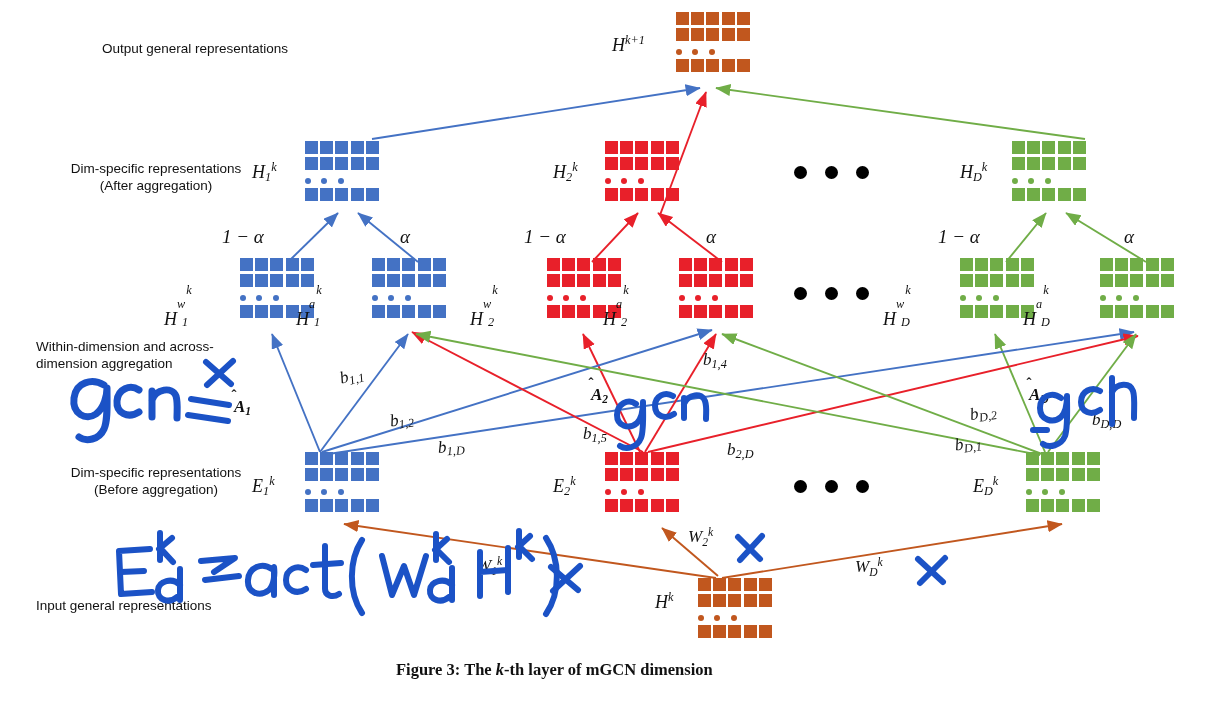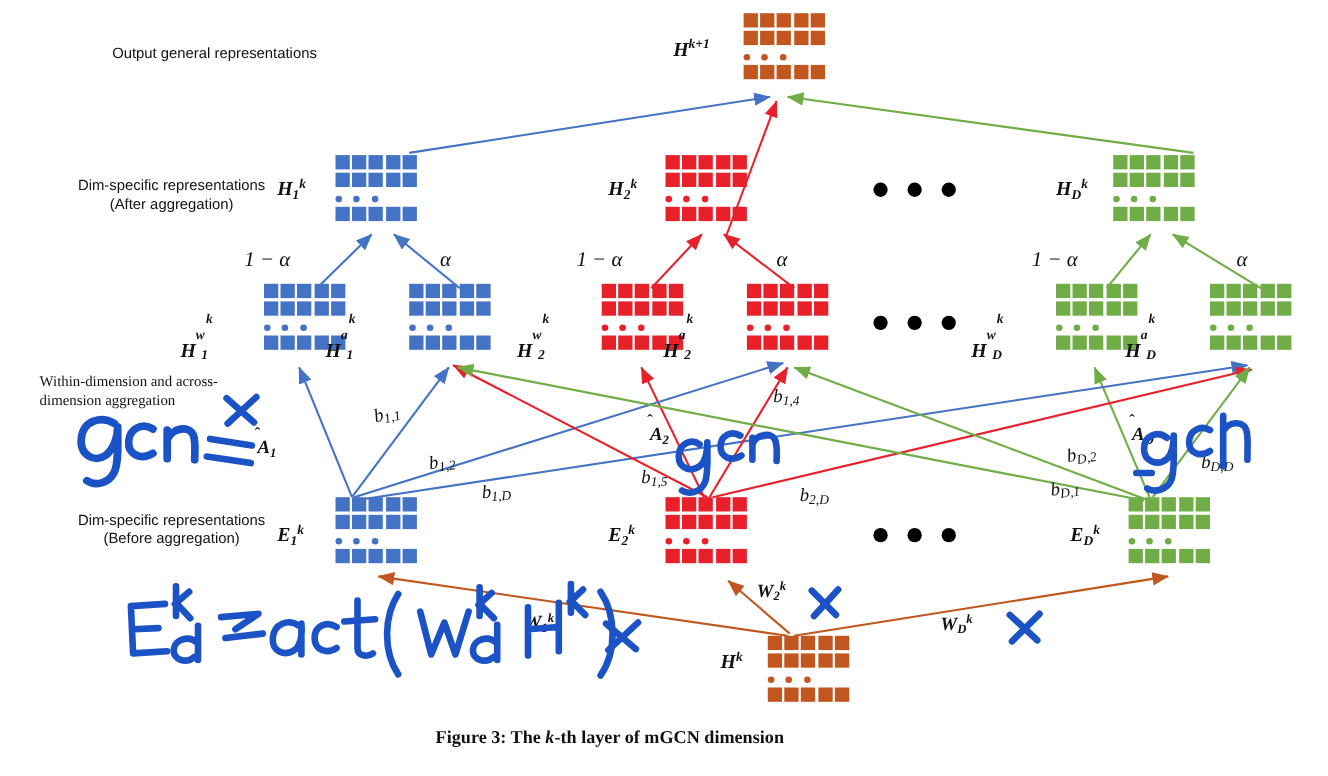--- a/index.html
+++ b/index.html
@@ -19,21 +19,21 @@
   
   .mat{position:absolute;z-index:2;}
   .mrow{display:flex;}
   .cell{width:13px;height:13px;margin:0 2.2px 3.4px 0;}
   .dotrow{display:flex;height:14px;align-items:center;}
   .dot{width:6px;height:6px;border-radius:50%;margin:0 2.2px 0 0;}
   .dsp{width:6px;height:6px;margin:0 2.2px 0 0;}
 
   
   .mlab{position:absolute;z-index:4;font-family:"Liberation Serif",serif;
-        font-style:italic;font-weight:bold;color:#111;white-space:nowrap;}
+        font-style:italic;font-weight:normal;color:#111;white-space:nowrap;}
   .mlab .sub{font-size:.68em;vertical-align:-.28em;font-style:italic;}
   .mlab .sup{font-size:.68em;vertical-align:.55em;font-style:italic;}
   .mlab .supn{font-size:.68em;vertical-align:.55em;font-style:italic;}
 
   .glab{position:absolute;z-index:4;font-family:"Liberation Serif",serif;
         font-style:italic;font-weight:normal;color:#111;white-space:nowrap;}
   .glab .sub{font-size:.72em;vertical-align:-.25em;}
 
   .ahat{position:absolute;z-index:4;font-family:"Liberation Serif",serif;
         font-weight:bold;font-style:italic;color:#111;white-space:nowrap;}
@@ -183,24 +183,25 @@
         <path d="M762,536 L740,560"></path>
         <path d="M918,559 L943,582"></path>
         <path d="M945,558 L920,583"></path>
       </g>
     </g>
   </svg>
 
   <div class="row-label" style="left:65px;top:40px;width:260px;text-align:center;">Output general representations</div>
   <div class="row-label ctr" style="left:36px;top:160px;width:240px;">Dim-specific representations
 (After aggregation)</div>
-  <div class="row-label" style="left:36px;top:338px;width:250px;font-family:Liberation Serif, serif;">Within-dimension and across-
+  <div class="row-label" style="left:36px;top:338px;width:250px;">Within-dimension and across-
 dimension aggregation</div>
   <div class="row-label ctr" style="left:36px;top:464px;width:240px;">Dim-specific representations
 (Before aggregation)</div>
+  <div class="row-label" style="left:36px;top:597px;width:250px;">Input general representations</div>
 
   <div id="matrices">
       <div class="mat" style="left: 676px; top: 12px;">
         <div class="mrow">
           <div class="cell" style="background:#C1571E"></div>
           <div class="cell" style="background:#C1571E"></div>
           <div class="cell" style="background:#C1571E"></div>
           <div class="cell" style="background:#C1571E"></div>
           <div class="cell" style="background:#C1571E"></div>
         </div>

